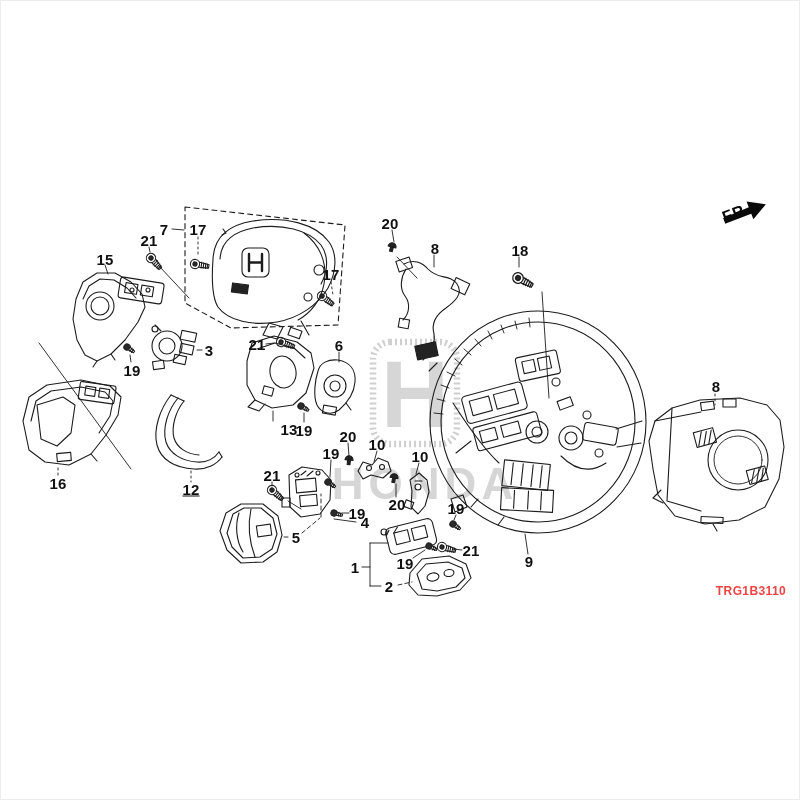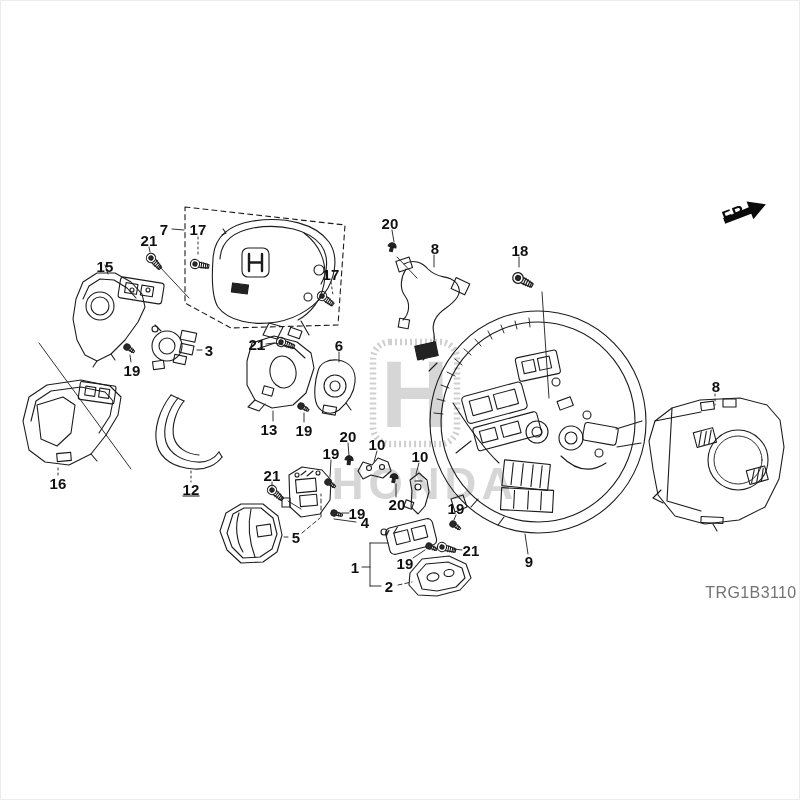--- a/index.html
+++ b/index.html
@@ -8,21 +8,21 @@
   svg{position:absolute;left:0;top:0;}
   .ln{stroke:#1c1c1c;fill:none;stroke-width:1.1;stroke-linecap:round;stroke-linejoin:round;}
   .thin{stroke-width:0.9;}
   .dark{fill:#222;stroke:#1c1c1c;}
   .callout{position:absolute;transform:translate(-50%,-50%);font-size:15px;font-weight:600;
            color:#101010;letter-spacing:0.2px;white-space:nowrap;}
   .fr{position:absolute;left:721px;top:203px;transform:rotate(-21deg);display:flex;
       align-items:center;gap:3px;color:#0a0a0a;}
   .fr-text{font-size:16px;font-weight:800;letter-spacing:1px;}
   .diagram-code{position:absolute;left:704px;top:583px;width:92px;text-align:center;
-                font-size:16px;font-weight:400;color:#737373;letter-spacing:0.4px;}
+                font-size:12px;font-weight:700;color:#ef4444;letter-spacing:0.4px;}
   .wm-sym{fill:#cccccc;opacity:0.8;font-weight:bold;font-family:"Liberation Sans",sans-serif;}
 </style>
 </head>
 <body>
 
 <div id="screen">
 
   <svg width="800" height="800" viewBox="0 0 800 800" xmlns="http://www.w3.org/2000/svg">
 
     <defs>
@@ -338,30 +338,30 @@
       <path d="M301,532 L319,517" stroke-dasharray="4,3"></path>
       <path d="M320,516 L320,493" stroke-dasharray="4,3"></path>
       <path d="M397,584 L411,581" stroke-dasharray="4,3"></path>
     </g>
   </svg>
 
   <div style="position:absolute;left:0;top:0;width:800px;height:800px;">
       <div class="callout" style="left: 163px; top: 228px;">7</div>
       <div class="callout" style="left: 197px; top: 228px;">17</div>
       <div class="callout" style="left: 148px; top: 239px;">21</div>
-      <div class="callout" style="left: 104px; top: 265px; text-align: right;">15</div>
+      <div class="callout" style="left: 104px; top: 258px; text-align: right;">15</div>
       <div class="callout" style="left: 389px; top: 222px;">20</div>
       <div class="callout" style="left: 434px; top: 247px;">8</div>
       <div class="callout" style="left: 519px; top: 249px; text-align: right;">18</div>
       <div class="callout" style="left: 330px; top: 273px;">17</div>
       <div class="callout" style="left: 208px; top: 349px;">3</div>
       <div class="callout" style="left: 256px; top: 343px;">21</div>
       <div class="callout" style="left: 338px; top: 344px;">6</div>
       <div class="callout" style="left: 131px; top: 369px;">19</div>
-      <div class="callout" style="left: 268px; top: 428px;">13</div>
+      <div class="callout" style="left: 288px; top: 428px;">13</div>
       <div class="callout" style="left: 303px; top: 429px;">19</div>
       <div class="callout" style="left: 57px; top: 482px;">16</div>
       <div class="callout" style="left: 190px; top: 488px; text-decoration: underline;">12</div>
       <div class="callout" style="left: 347px; top: 435px;">20</div>
       <div class="callout" style="left: 376px; top: 443px;">10</div>
       <div class="callout" style="left: 330px; top: 452px;">19</div>
       <div class="callout" style="left: 419px; top: 455px;">10</div>
       <div class="callout" style="left: 271px; top: 474px;">21</div>
       <div class="callout" style="left: 396px; top: 503px;">20</div>
       <div class="callout" style="left: 356px; top: 512px;">19</div>

